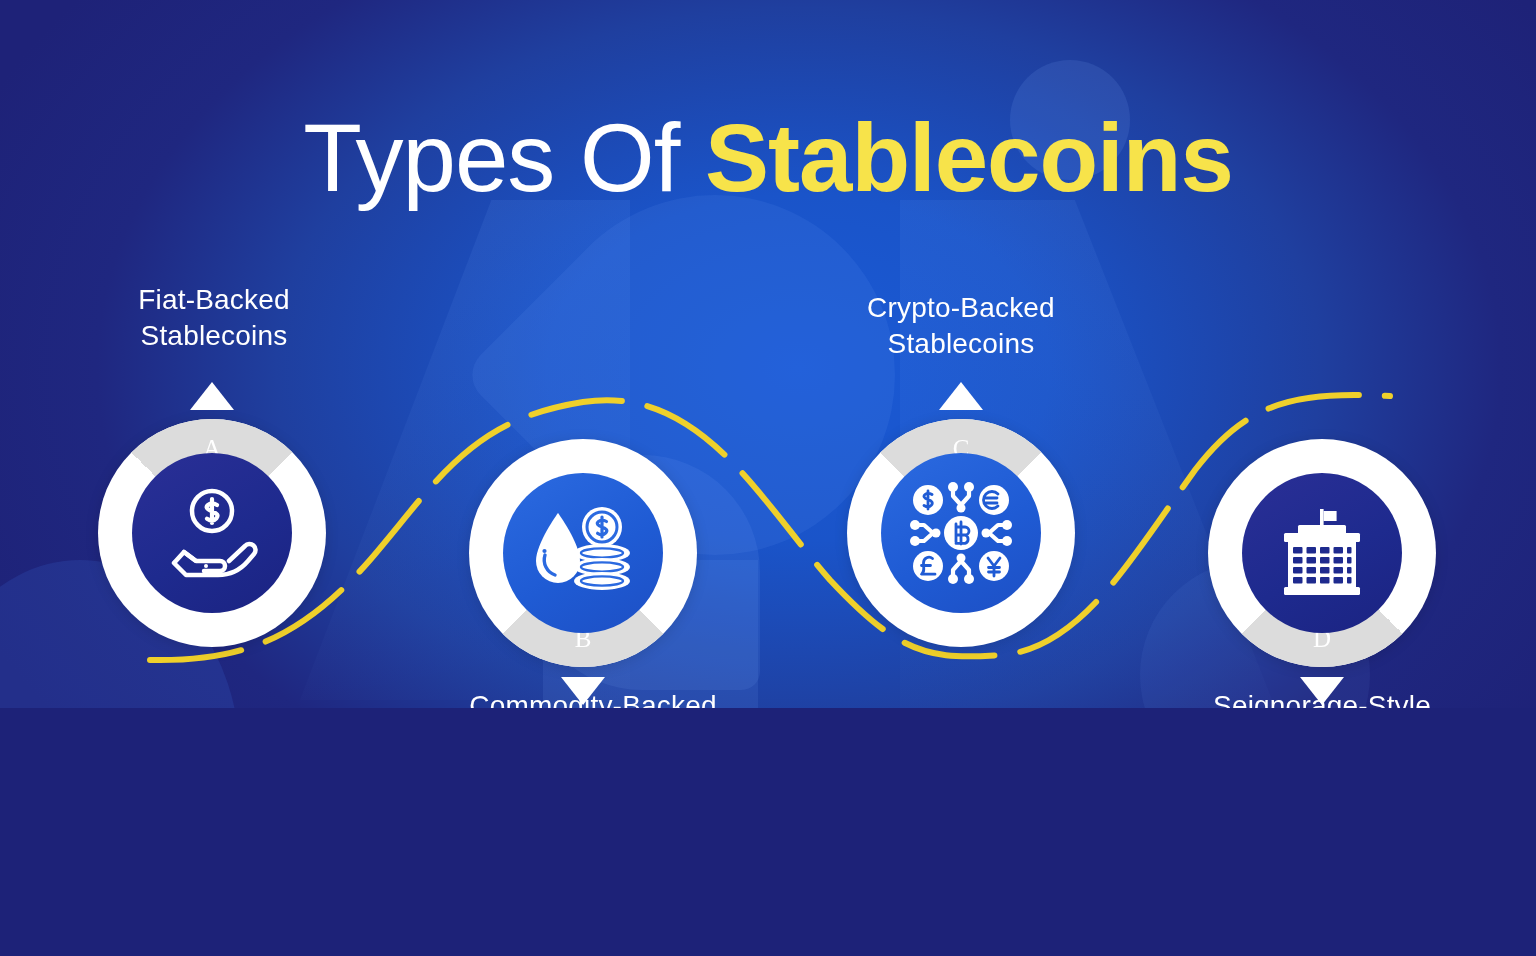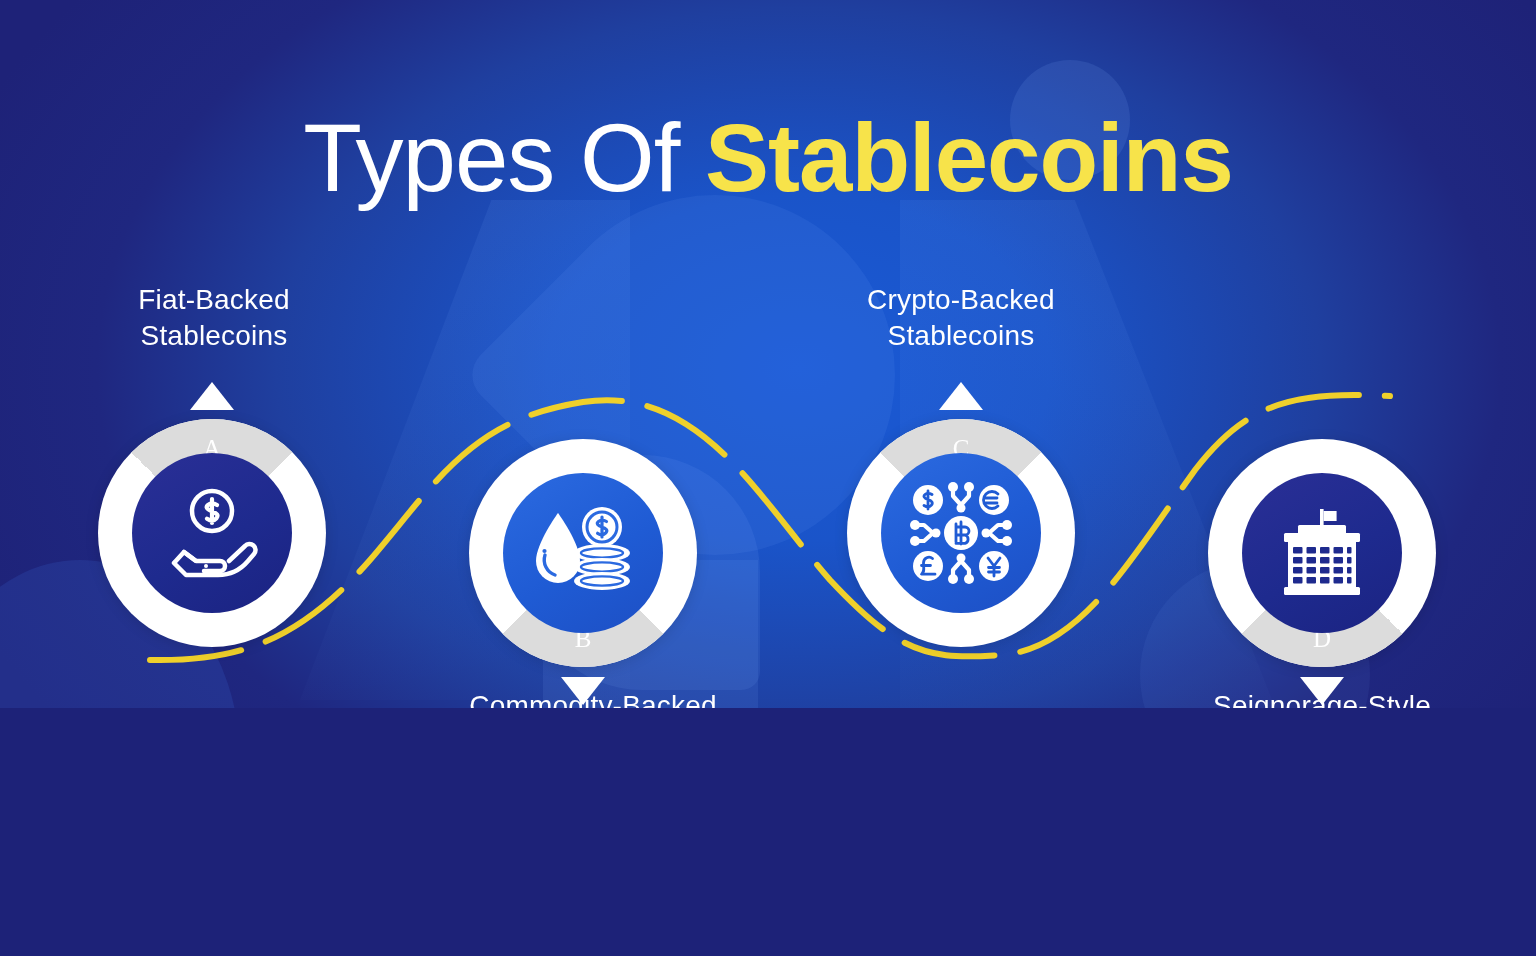--- a/index.html
+++ b/index.html
@@ -261,21 +261,21 @@
 
           <path d="M100 47 h-8 l-9 8 l9 8 h8" fill="none" stroke="#fff" stroke-width="4.2" stroke-linecap="round" stroke-linejoin="round"></path>
           <circle cx="101" cy="47" r="5" fill="#fff"></circle>
           <circle cx="101" cy="63" r="5" fill="#fff"></circle>
           <circle cx="80" cy="55" r="4.5" fill="#fff"></circle>
         </svg>
       </div>
     </div>
     <div class="pointer up" style="left:92px; top:-37px;"></div>
   </div>
-  <div class="caption" style="left:761px; top:282px; width:400px;">Crypto-Backed
+  <div class="caption" style="left:761px; top:290px; width:400px;">Crypto-Backed
 Stablecoins</div>
 
   <div class="node" style="left:1208px; top:439px;">
     <div class="ring">
       <div class="arc bottom"></div>
       <div class="letter bottom">D</div>
       <div class="inner dark">
         <svg width="108" height="96" viewBox="0 0 108 96">
 
           <rect x="52" y="4" width="3.6" height="22" fill="#fff"></rect>

